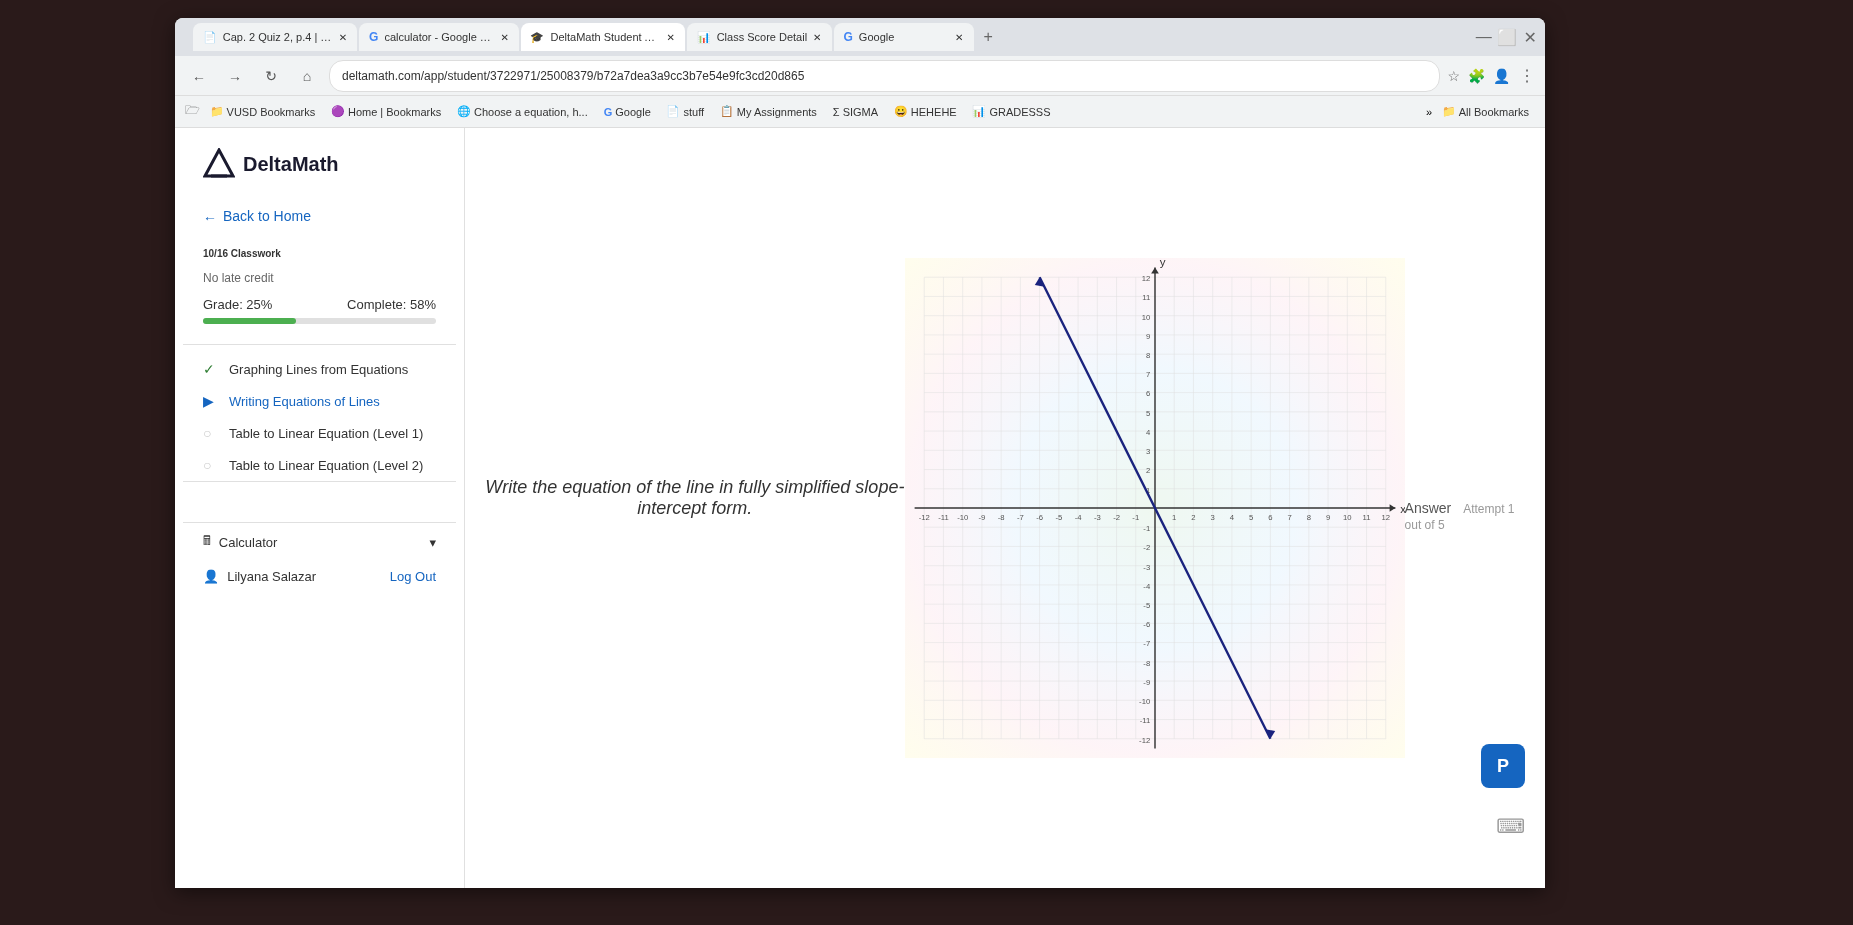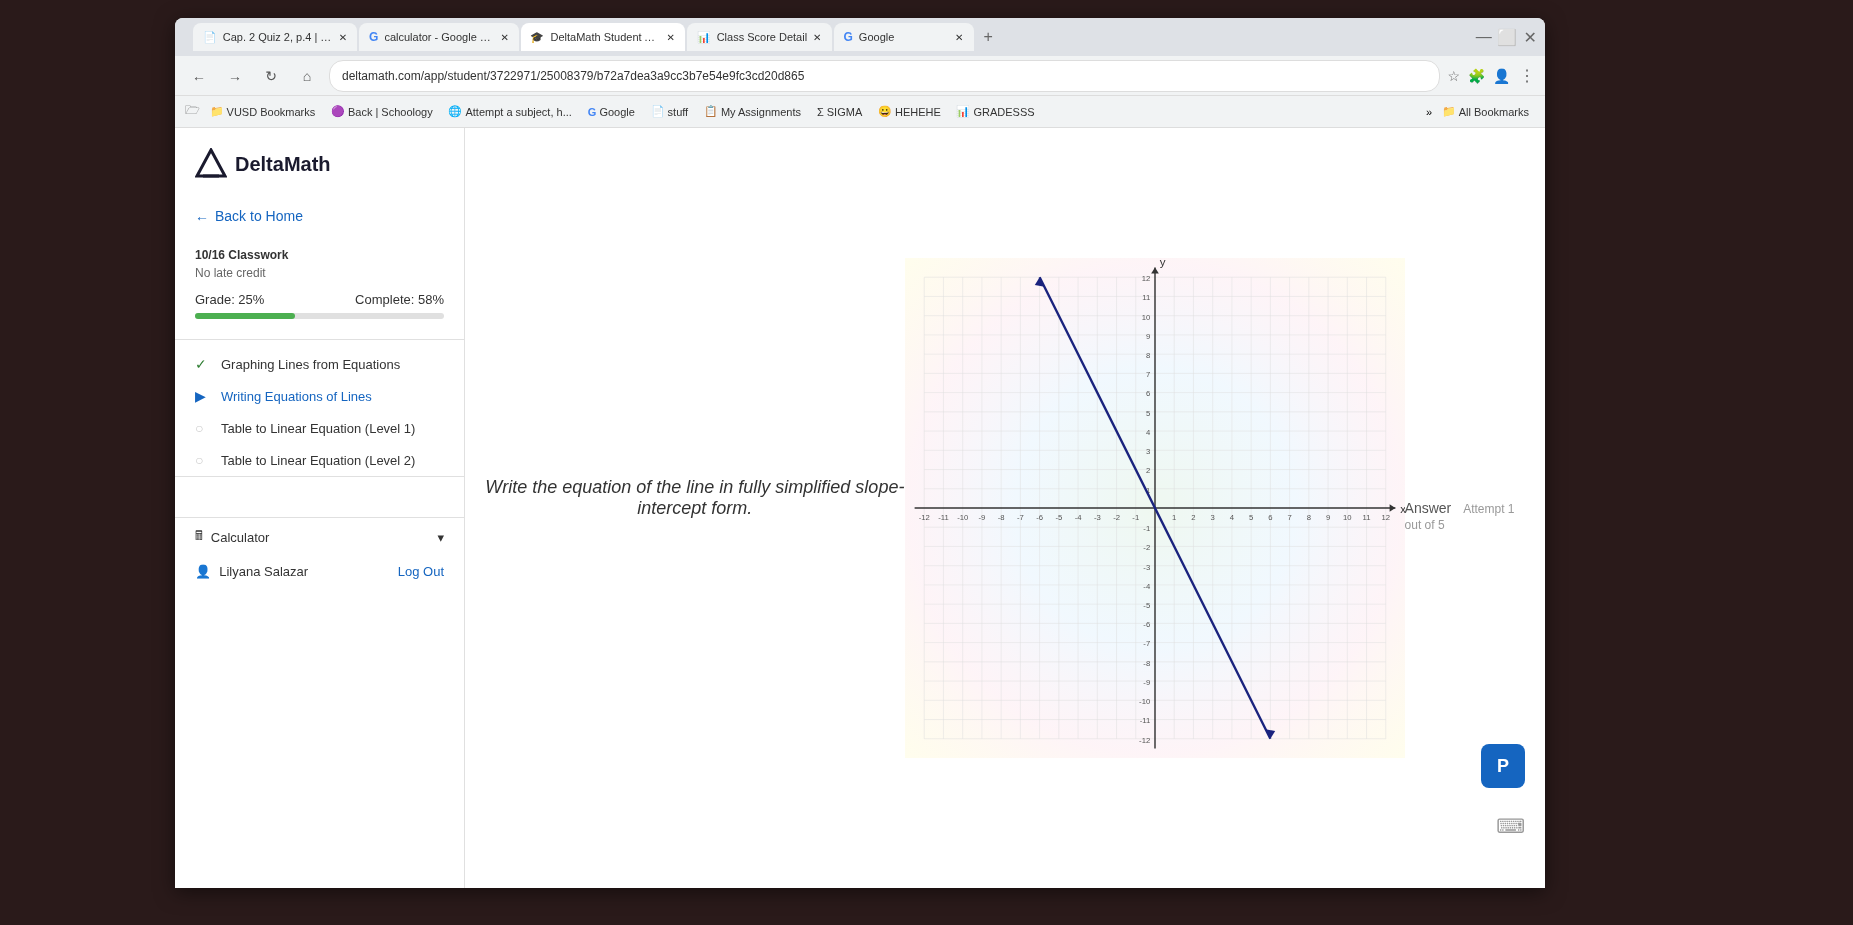--- a/index.html
+++ b/index.html
@@ -126,21 +126,21 @@
       display: flex;
       height: calc(870px - 38px - 40px - 32px);
       background: #fff;
     }
 
     
     .sidebar {
       width: 290px;
       background: #fff;
       border-right: 1px solid #e0e0e0;
-      padding: 20px 0;
+      padding: 20px 8px;
       flex-shrink: 0;
     }
     .deltamath-logo {
       display: flex;
       align-items: center;
       gap: 8px;
       padding: 0 20px 20px;
     }
     .logo-icon {
       width: 32px;
@@ -158,24 +158,24 @@
       padding: 8px 20px;
       color: #1565c0;
       font-size: 14px;
       cursor: pointer;
       text-decoration: none;
       margin-bottom: 16px;
     }
 
     .assignment-title {
       padding: 0 20px;
-      font-size: 12px;
+      font-size: 10px;
       font-weight: bold;
       color: #333;
-      margin-bottom: 4px;
+      margin-bottom: 12px;
     }
     .no-late {
       padding: 0 20px;
       font-size: 12px;
       color: #666;
       margin-bottom: 12px;
     }
     .grade-row {
       display: flex;
       justify-content: space-between;
@@ -369,25 +369,25 @@
   </div>
 
   <div class="bookmarks-bar">
     <span style="cursor:pointer; font-size:12px; color:#666;">🗁</span>
     <div class="bookmark-item">
       <span>📁</span>
       <span>VUSD Bookmarks</span>
     </div>
     <div class="bookmark-item">
       <span>🟣</span>
-      <span>Back | Schoology</span>
+      <span>Home | Bookmarks</span>
     </div>
     <div class="bookmark-item">
       <span>🌐</span>
-      <span>Attempt a subject, h...</span>
+      <span>Choose a equation, h...</span>
     </div>
     <div class="bookmark-item">
       <span style="color:#4285f4; font-weight:bold;">G</span>
       <span>Google</span>
     </div>
     <div class="bookmark-item">
       <span>📄</span>
       <span>stuff</span>
     </div>
     <div class="bookmark-item">

